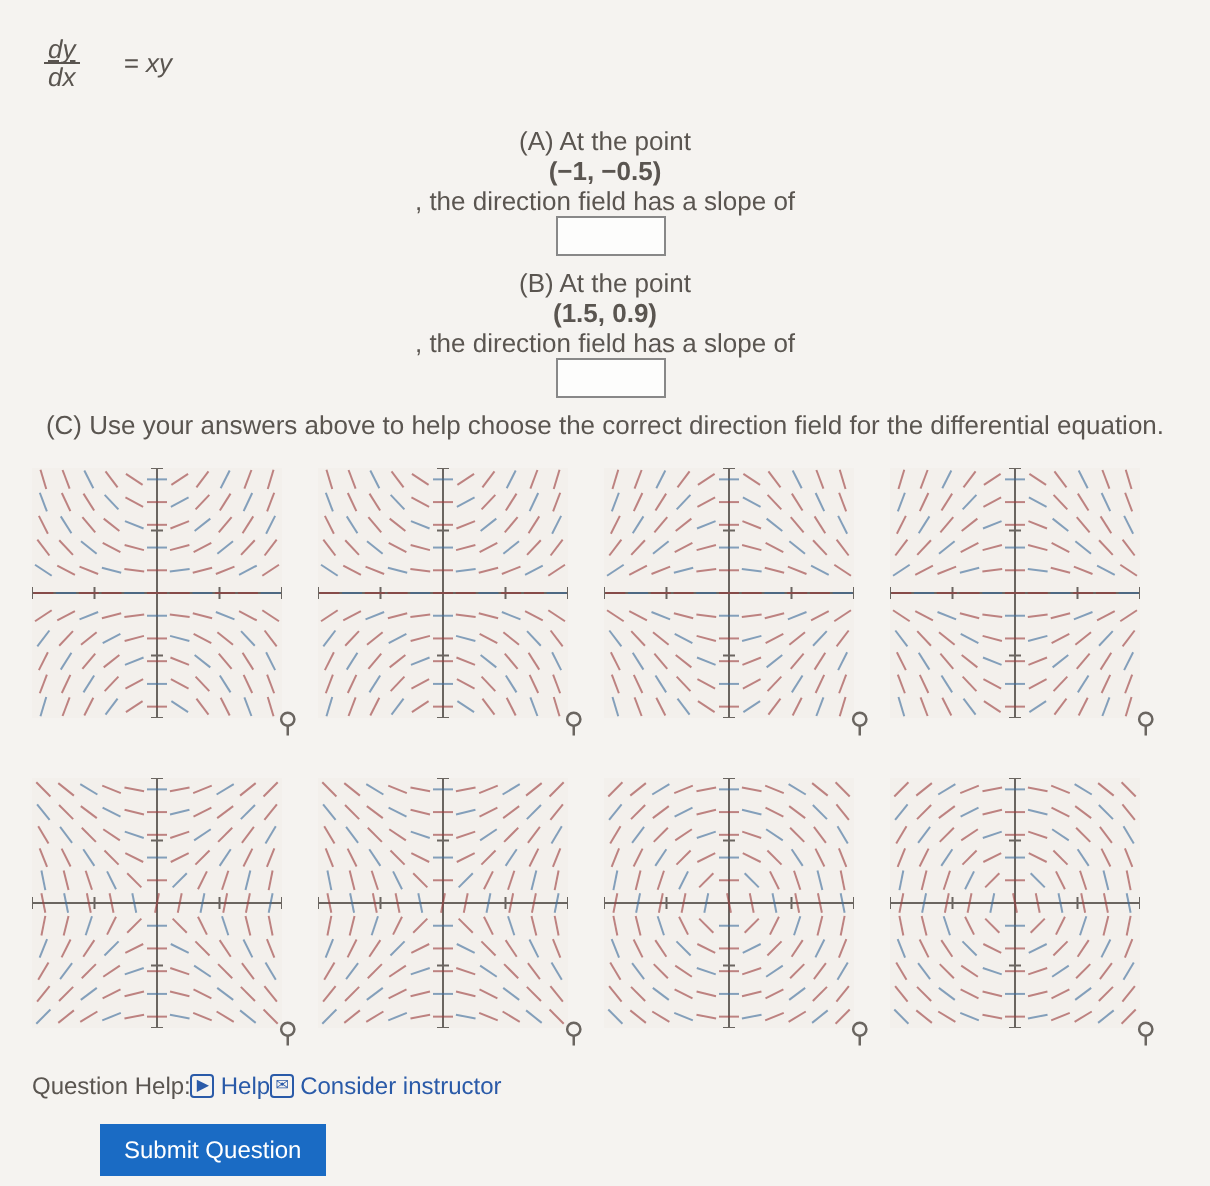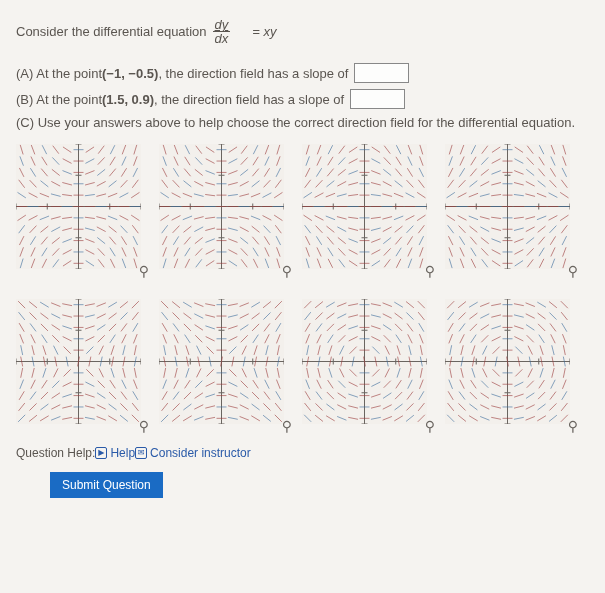--- a/index.html
+++ b/index.html
@@ -25,20 +25,21 @@
       line-height: 1;
     }
     .frac .num { border-bottom: 1px solid #5a5550; padding: 0 2px; font-style: italic; text-decoration: underline; }
     .frac .den { padding: 0 2px; font-style: italic; }
     .eqrhs { font-style: italic; margin-left: 16px; }
     .part {
       margin: 6px 0;
       display: flex;
       align-items: center;
       flex-wrap: wrap;
+      flex-direction: column;
     }
     .answer-box {
       display: inline-block;
       width: 55px;
       height: 20px;
       border: 1px solid #888;
       background: #fdfdfc;
       margin-left: 6px;
     }
     .plots {
@@ -90,21 +91,20 @@
     .axis { stroke: #6a6560; stroke-width: 1; }
     .tick { stroke: #6a6560; stroke-width: 1; }
     .mag { position: absolute; bottom: -10px; right: -8px; font-size: 14px; color: #6a6560; }
   </style>
 </head>
 <body>
 
 
 
 <div class="intro">
-  <span>Consider the differential equation</span>
   <span class="frac">
     <span class="num">dy</span>
     <span class="den">dx</span>
   </span>
   <span class="eqrhs">= xy</span>
 </div>
 
 <div class="part">
   <span>(A) At the point </span>
   <b>(−1, −0.5)</b>

